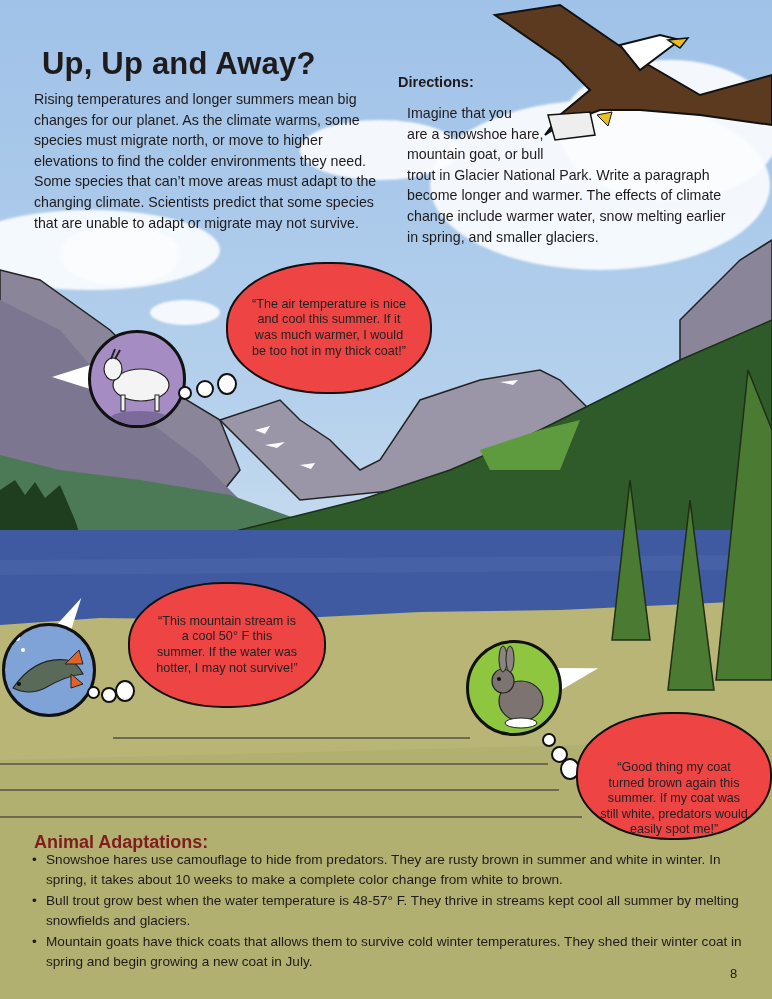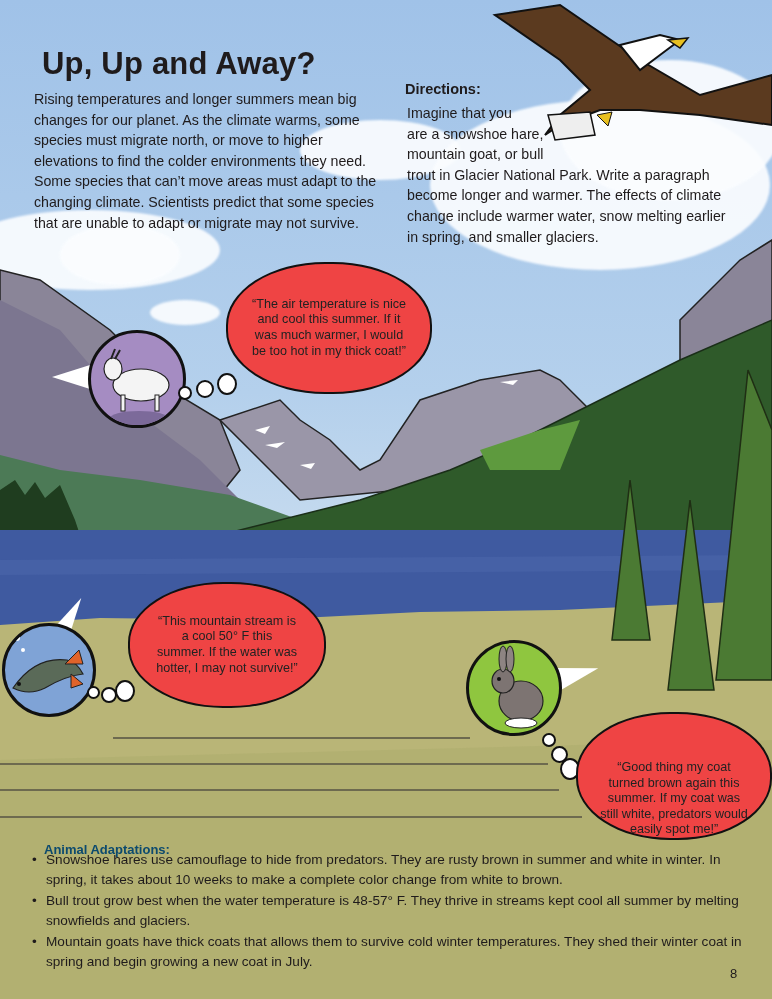--- a/index.html
+++ b/index.html
@@ -3,29 +3,29 @@
 <meta charset="utf-8">
 <style>
   html, body { margin:0; padding:0; }
   body { width:772px; height:999px; position:relative; overflow:hidden; background:#a3c4e6; font-family:"Liberation Sans", sans-serif; }
   .scene { position:absolute; left:0; top:0; width:772px; height:999px; }
   .sky { position:absolute; left:0; top:0; width:772px; height:560px; background:linear-gradient(#a0c2e8, #b4d0ec 70%, #c8dcef); }
   .cloud { position:absolute; background:#fbfdff; border-radius:50%; filter:blur(1px); opacity:0.92; }
   svg.land { position:absolute; left:0; top:0; }
   .title { position:absolute; left:34px; top:38px; font-size:31px; font-weight:bold; color:#1f1b1c; letter-spacing:0.2px; margin:8px; }
   .intro { position:absolute; left:34px; top:89px; width:350px; font-size:14.2px; line-height:20.6px; color:#1f1b1c; margin:0; }
-  .dir-head { position:absolute; left:393px; top:69px; font-size:14.5px; font-weight:bold; color:#1f1b1c; margin:12px; }
+  .dir-head { position:absolute; left:393px; top:69px; font-size:14.5px; font-weight:bold; color:#1f1b1c; margin:5px; }
   .dir-text { position:absolute; left:393px; top:89px; width:375px; font-size:14.2px; line-height:20.6px; color:#1f1b1c; margin:14px; }
   .dir-text span { display:block; white-space:nowrap; }
   .bubble { position:absolute; background:#ef4444; border:2.5px solid #111; border-radius:48%; text-align:center; font-size:12.6px; line-height:15.6px; color:#222; display:flex; align-items:center; justify-content:center; box-sizing:border-box; }
   .dot { position:absolute; background:#fff; border:2.5px solid #111; border-radius:50%; }
   .portrait { position:absolute; border:3px solid #111; border-radius:50%; overflow:hidden; box-sizing:border-box; }
   .pointer { position:absolute; width:0; height:0; }
   .wline { position:absolute; height:1.5px; background:#6d6a4f; }
-  .adapt-head { position:absolute; left:34px; top:832px; font-size:13px; font-weight:bold; color:#0c4a6e; margin:10px; }
+  .adapt-head { position:absolute; left:34px; top:832px; font-size:18px; font-weight:bold; color:#7f1d1d; margin:0; }
   .adapt-list { position:absolute; left:32px; top:850px; width:720px; margin:0; padding:0; list-style:none; font-size:13.6px; line-height:20.4px; color:#1f1b1c; }
   .adapt-list li { position:relative; padding-left:14px; }
   .adapt-list li::before { content:"•"; position:absolute; left:0; top:0; }
   .pagenum { position:absolute; left:730px; top:966px; font-size:13px; color:#1f1b1c; }
 </style>
 </head>
 <body>
 
 <div class="scene">
   <div class="sky"></div>

